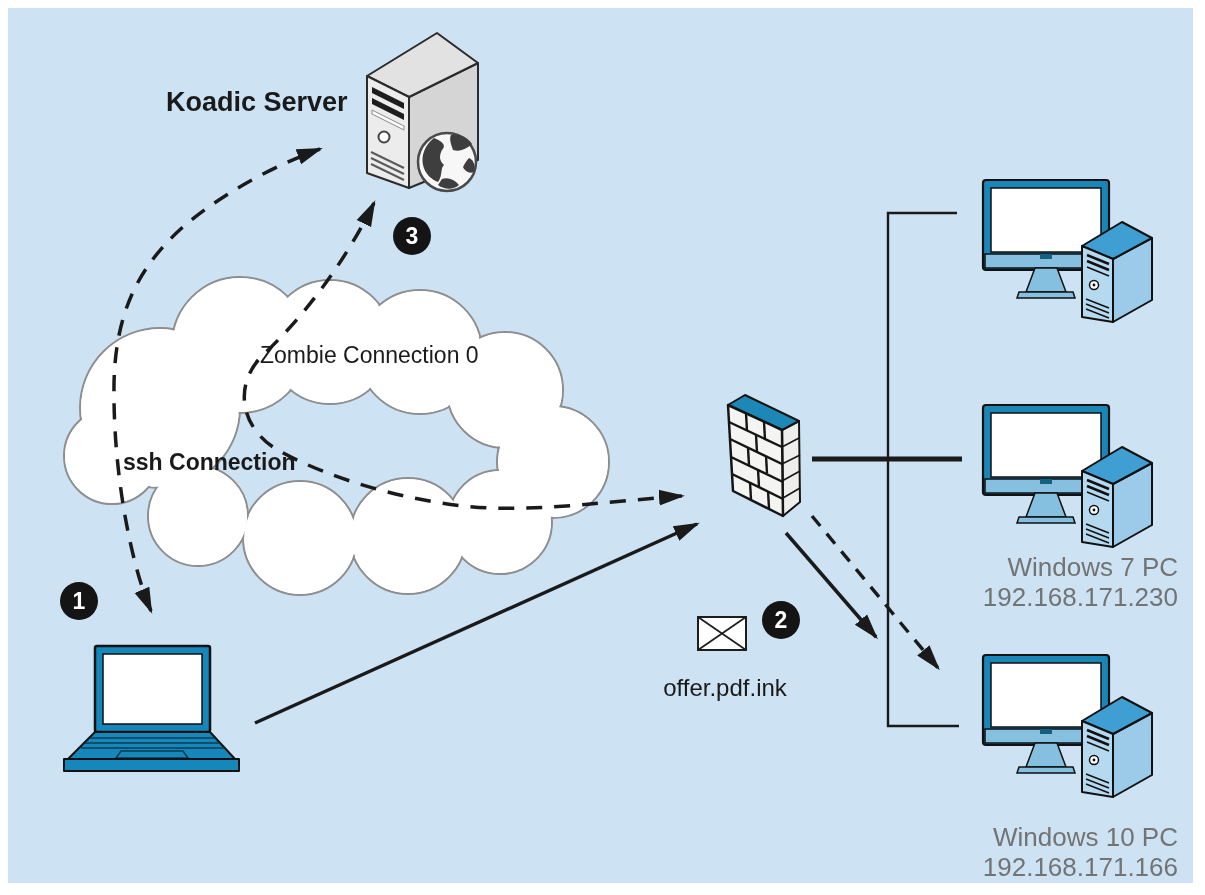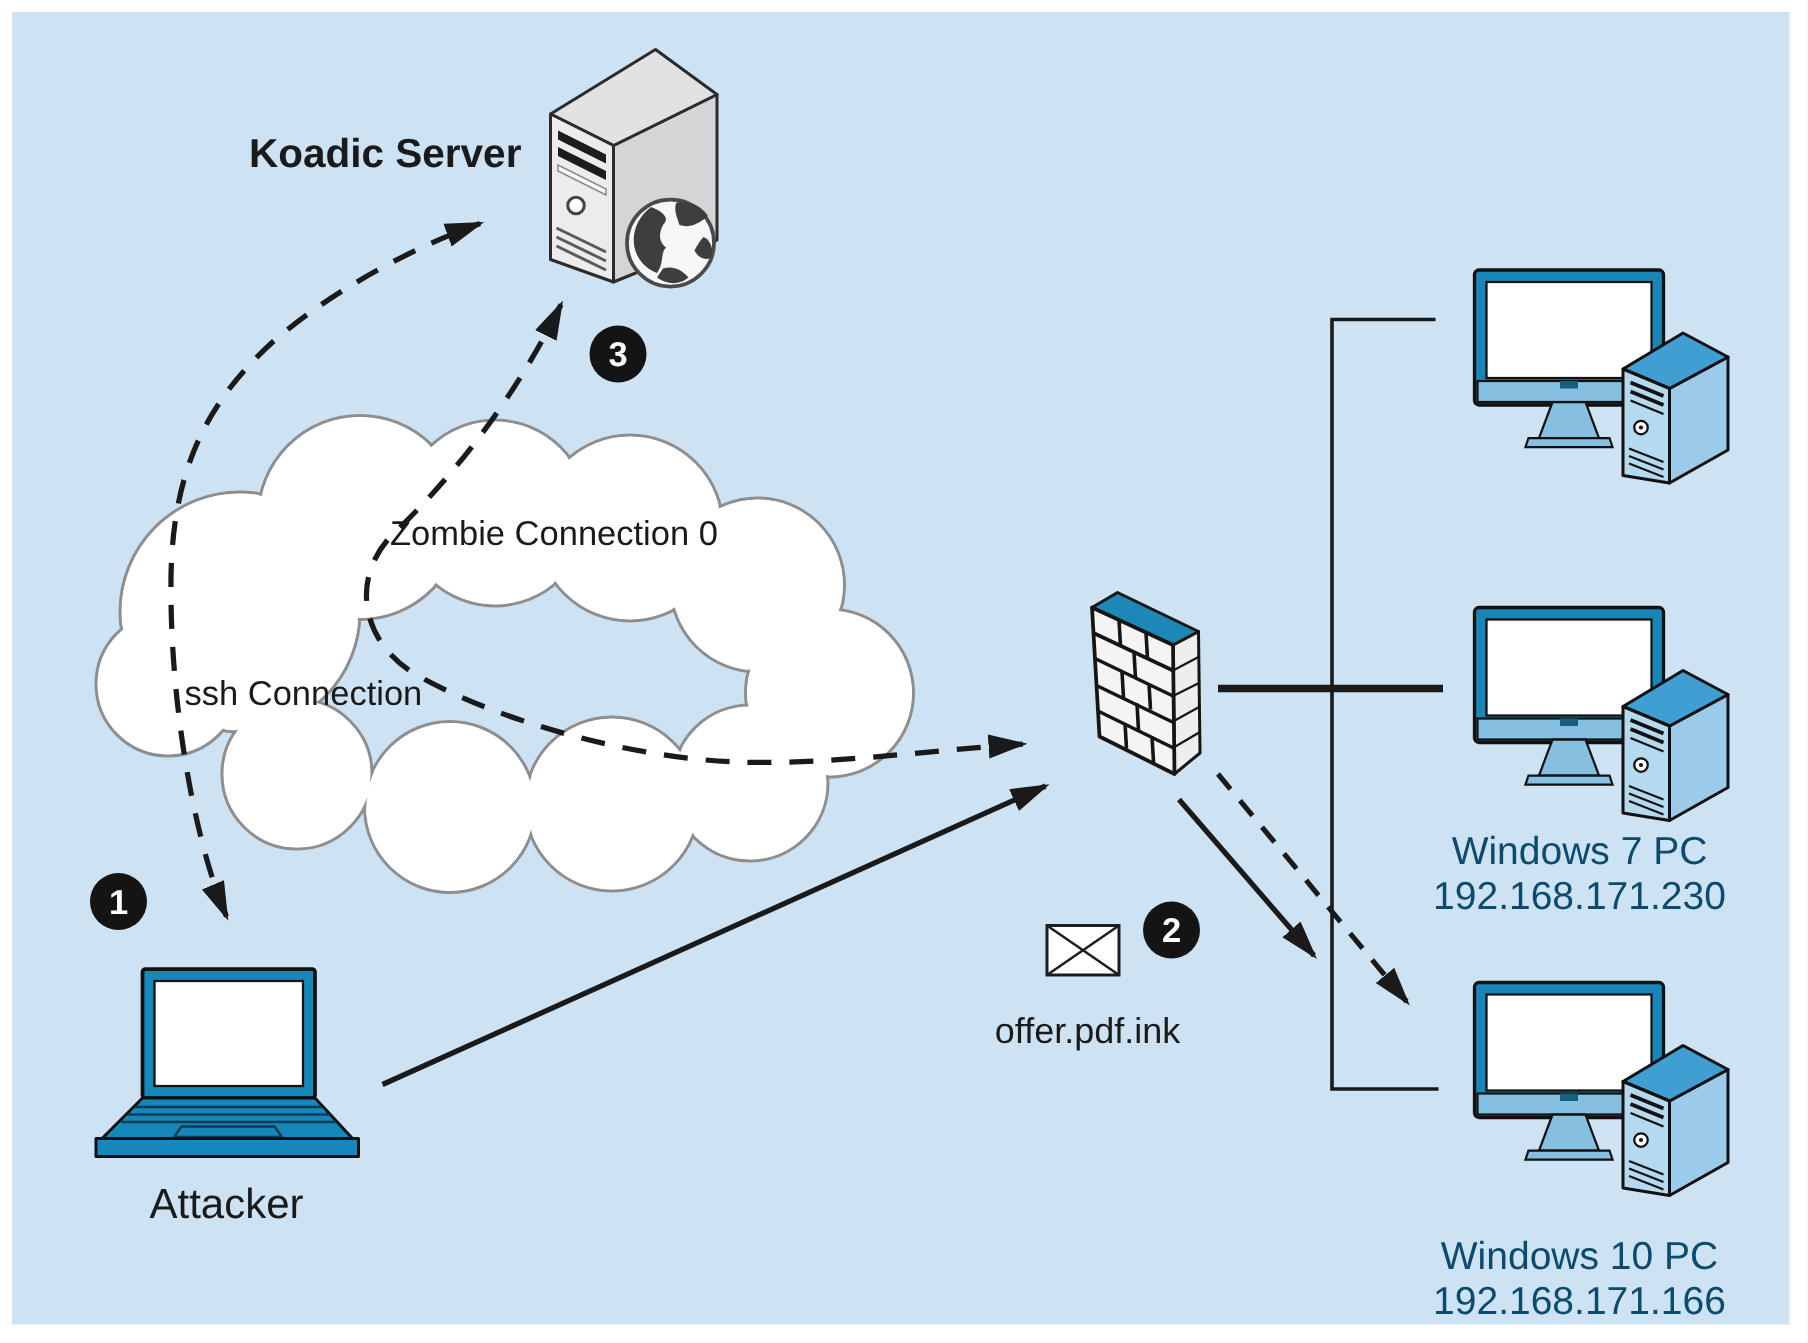--- a/index.html
+++ b/index.html
@@ -7,21 +7,21 @@
     position:relative;width:1205px;height:895px;background:#ffffff;overflow:hidden;
     font-family:"Liberation Sans", sans-serif;color:#1a1a1a;
   }
   .stage svg{position:absolute;left:0;top:0;}
   .lbl{position:absolute;white-space:nowrap;color:#1a1a1a;}
   .lbl-title{font-size:27px;font-weight:bold;}
   .lbl-cloud{font-size:23px;text-align:right;}
   .lbl-node{font-size:28px;}
   .lbl-file{font-size:24px;}
   .pc-label{
-    position:absolute;width:250px;text-align:center;font-size:26px;line-height:30px;color:#0c4a6e;
+    position:absolute;width:250px;text-align:right;font-size:26px;line-height:30px;color:#737373;
   }
   .badge{
     position:absolute;width:38px;height:38px;border-radius:50%;
     background:#141414;color:#ffffff;font-size:23px;font-weight:bold;
     display:flex;align-items:center;justify-content:center;
   }
 </style>
 </head>
 <body>
 
@@ -162,23 +162,22 @@
 
   <use href="#pc-def" x="983" y="180"></use>
   <use href="#pc-def" x="983" y="405"></use>
   <use href="#pc-def" x="983" y="655"></use>
 </svg>
 
 <div class="lbl lbl-title" style="left:166px;top:87px;">Koadic Server</div>
 
 <div class="lbl lbl-cloud" style="left:260px;top:342px;">Zombie Connection 0</div>
 
-<div class="lbl lbl-cloud" style="left:123px;top:449px;">ssh Connection</div>
+<div class="lbl lbl-cloud" style="left:123px;top:449px;font-weight:bold;">ssh Connection</div>
 
-<div class="lbl lbl-node" style="left:56px;top:787px;width:190px;text-align:center;">Attacker</div>
 
 <div class="lbl lbl-file" style="left:625px;top:657px;width:200px;text-align:center;margin-top:17px;">offer.pdf.ink</div>
 
 <div class="pc-label" style="left:928px;top:552px;">
   <div>Windows 7 PC</div>
   <div>192.168.171.230</div>
 </div>
 
 <div class="pc-label" style="left:928px;top:822px;">
   <div>Windows 10 PC</div>

